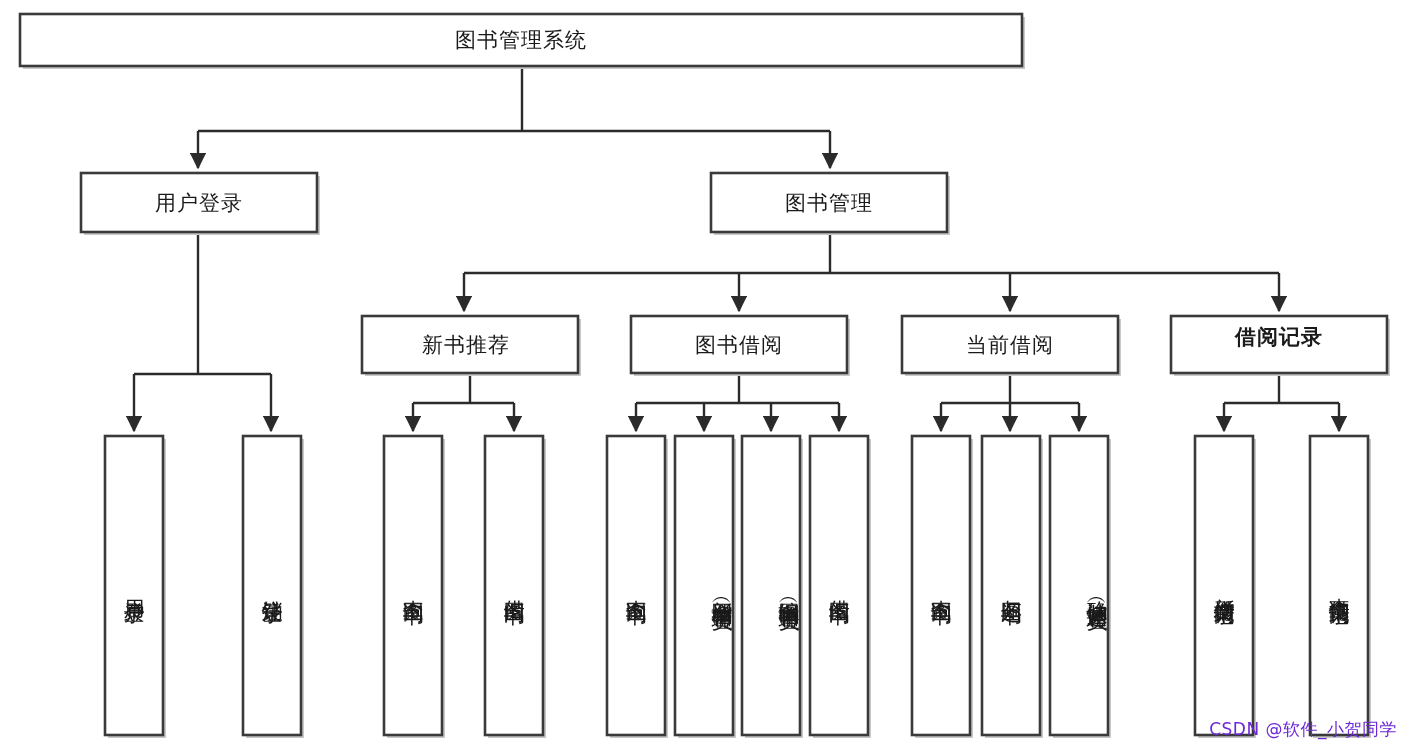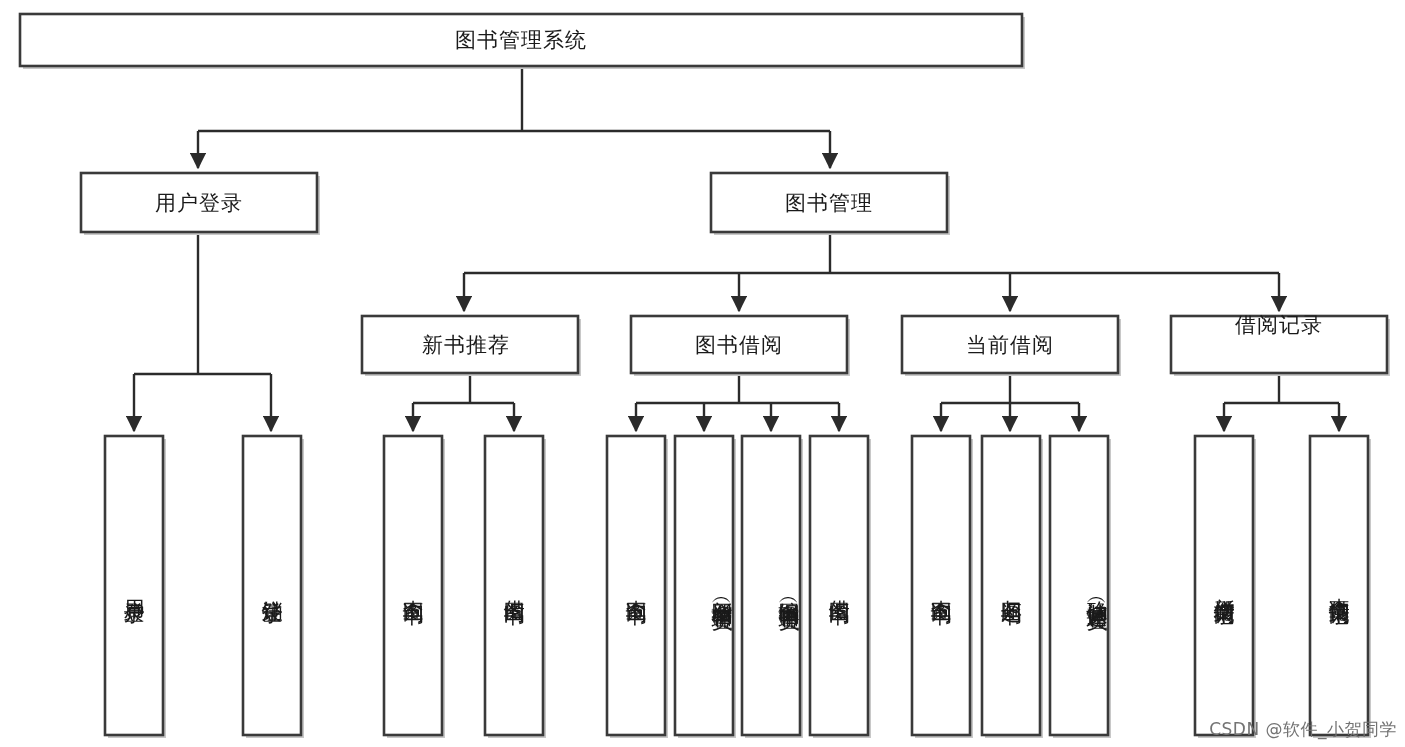--- a/index.html
+++ b/index.html
@@ -70,21 +70,21 @@
     color: #1a1a1a;
     white-space: nowrap;
     pointer-events: none;
   }
   #watermark {
     position: absolute;
     right: 8px;
     bottom: 6px;
     font-family: "DejaVu Sans", "Liberation Sans", sans-serif;
     font-size: 17px;
-    color: #737373;
+    color: #6d28d9;
     letter-spacing: 0.5px;
     white-space: nowrap;
     pointer-events: none;
   }
 </style>
 </head>
 <body>
 
 <div id="diagram-root">
 
@@ -218,21 +218,21 @@
   <div class="hbox-text" style="left:81px; top:173px; width:236px; height:59px;">用户登录</div>
 
   <div class="hbox-text" style="left:711px; top:173px; width:236px; height:59px;border-radius:23px;">图书管理</div>
 
   <div class="hbox-text" style="left:362px; top:316px; width:208px; height:57px;">新书推荐</div>
 
   <div class="hbox-text" style="left:631px; top:316px; width:216px; height:57px;border-radius:9px;">图书借阅</div>
 
   <div class="hbox-text" style="left:902px; top:316px; width:216px; height:57px;border-radius:26px;">当前借阅</div>
 
-  <div class="hbox-text" style="left:1171px; top:296px; width:216px; height:57px;">借阅记录</div>
+  <div class="hbox-text" style="left:1171px; top:308px; width:216px; height:57px;font-weight:bold;">借阅记录</div>
 
   <div class="leaf-text-wrap" style="left:105px; top:436px; width:58px; height:299px;">用户登录</div>
   <div class="leaf-text-wrap" style="left:243px; top:436px; width:58px; height:299px;">注销登录</div>
 
   <div class="leaf-text-wrap" style="left:384px; top:436px; width:58px; height:299px;">查询图书</div>
   <div class="leaf-text-wrap" style="left:485px; top:436px; width:58px; height:299px;">借阅图书</div>
 
   <div class="leaf-text-wrap" style="left:607px; top:436px; width:58px; height:299px;">查询图书</div>
   <div class="leaf-text-wrap" style="left:675px; top:436px; width:58px; height:299px; align-items:flex-start; padding-top:10px; box-sizing:border-box;">新增图书（管理员）</div>
   <div class="leaf-text-wrap" style="left:742px; top:436px; width:58px; height:299px; align-items:flex-start; padding-top:10px; box-sizing:border-box;">编辑图书（管理员）</div>

